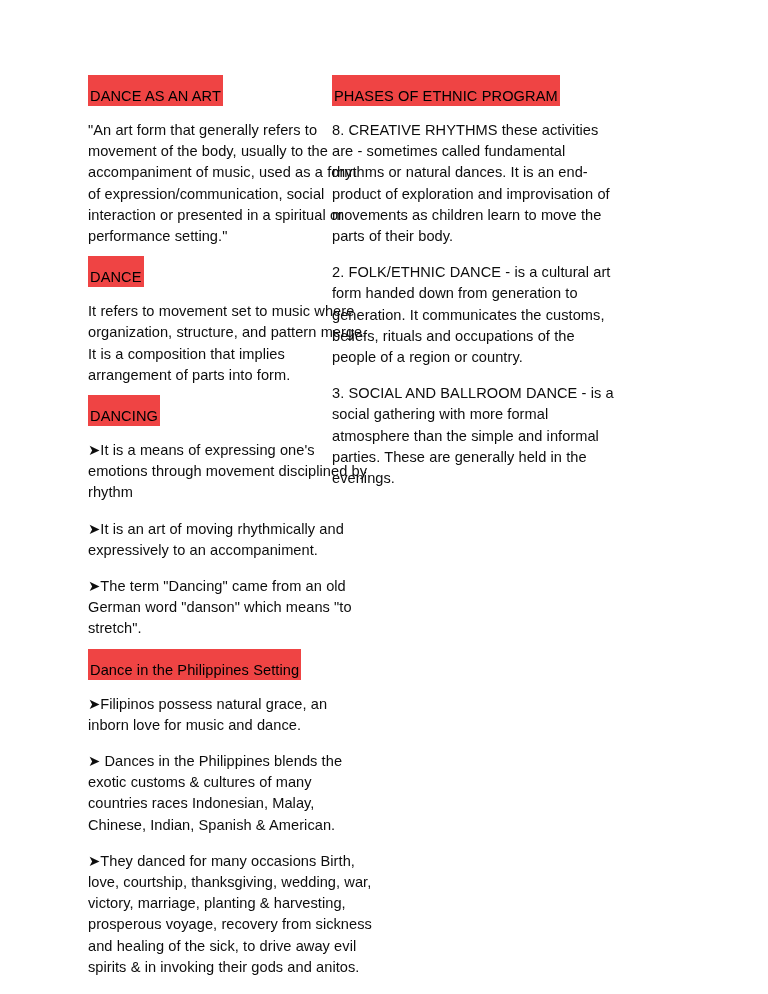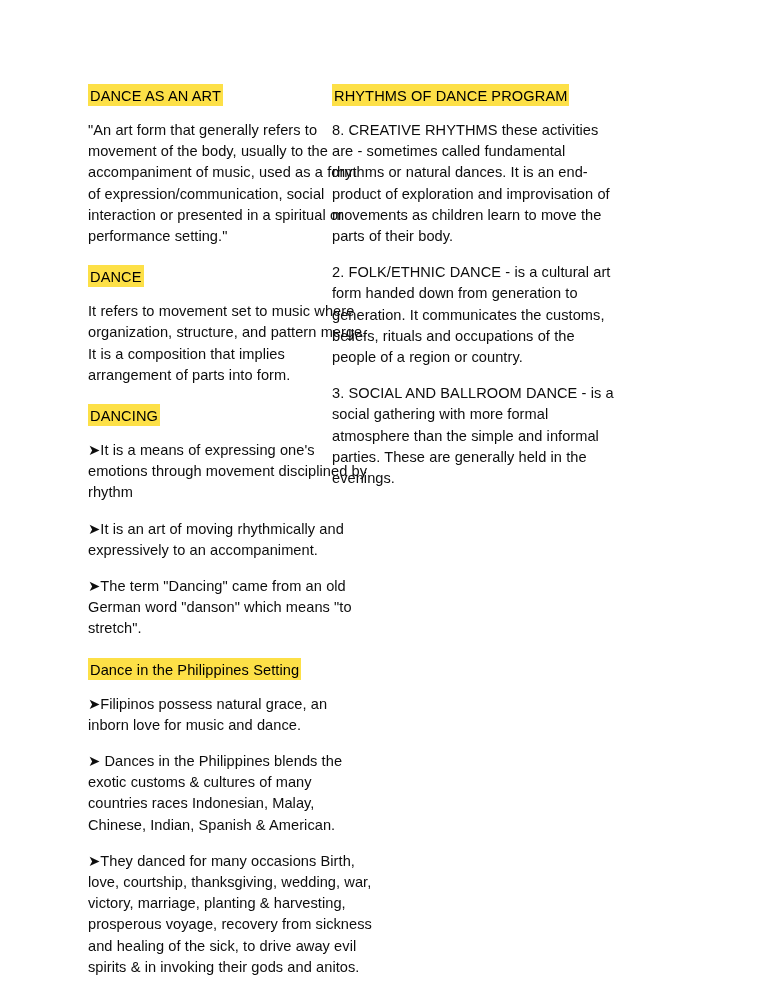--- a/index.html
+++ b/index.html
@@ -51,23 +51,23 @@
 
   
   .heading {
     margin: 0 0 14px 0;
     font-size: 14.6px;
     line-height: 20px;
     font-weight: 400;
     letter-spacing: 0.1px;
   }
   .heading .hl {
-    background: #fde047;
+    background: #ef4444;
     color: #000000;
-    padding: 4px 2px 2px 2px;
+    padding: 13px 2px 2px 2px;
     box-decoration-break: clone;
     -webkit-box-decoration-break: clone;
   }
 
   
   .para {
     margin: 0 0 15px 0;
     font-size: 14.6px;
     line-height: 21.2px;
     letter-spacing: 0.05px;
@@ -115,21 +115,21 @@
         <p class="para">➤ Dances in the Philippines blends the exotic customs &amp; cultures of many countries races Indonesian, Malay, Chinese, Indian, Spanish &amp; American.</p>
 
         <p class="para">➤They danced for many occasions Birth, love, courtship, thanksgiving, wedding, war, victory, marriage, planting &amp; harvesting, prosperous voyage, recovery from sickness and healing of the sick, to drive away evil spirits &amp; in invoking their gods and anitos.</p>
 
       </div>
     </div>
 
     <div class="column column-right">
       <div class="col-inner">
 
-        <p class="heading"><span class="hl">RHYTHMS OF DANCE PROGRAM</span></p>
+        <p class="heading"><span class="hl">PHASES OF ETHNIC PROGRAM</span></p>
 
         <p class="para">8. CREATIVE RHYTHMS these activities are - sometimes called fundamental rhythms or natural dances. It is an end-product of exploration and improvisation of movements as children learn to move the parts of their body.</p>
 
         <p class="para">2. FOLK/ETHNIC DANCE - is a cultural art form handed down from generation to generation. It communicates the customs, beliefs, rituals and occupations of the people of a region or country.</p>
 
         <p class="para">3. SOCIAL AND BALLROOM DANCE - is a social gathering with more formal atmosphere than the simple and informal parties. These are generally held in the evenings.</p>
 
 
 
       </div>

